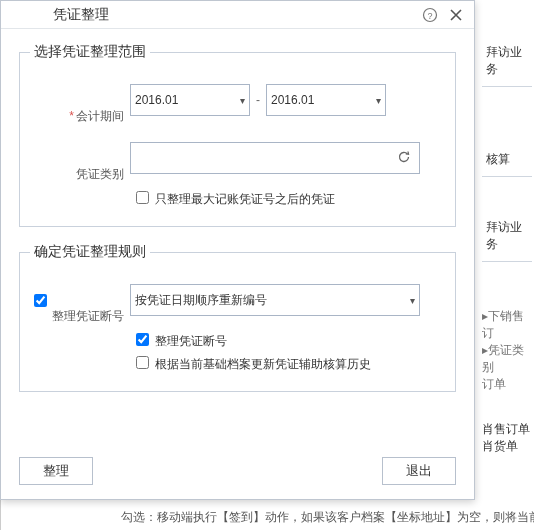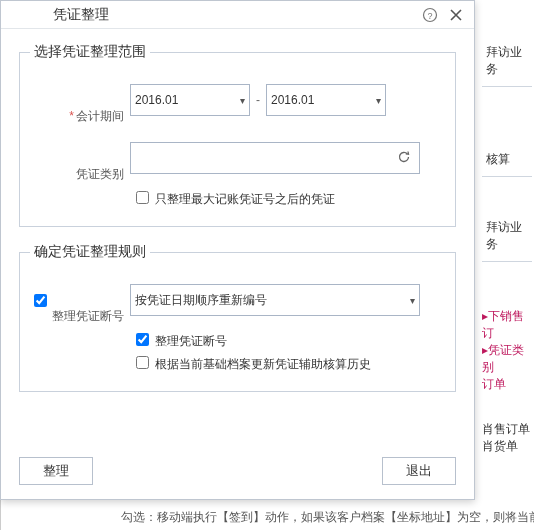--- a/index.html
+++ b/index.html
@@ -16,21 +16,21 @@
   .bg {
     position: absolute;
     left: 0; top: 0; right: 0; bottom: 0;
     background: #fff;
     border-left: 1px solid #ccc;
     padding: 10px 8px;
     font-size: 12px;
     color: #333;
   }
   .bg .row { border-bottom: 1px solid #cfd6df; padding: 8px 4px; }
-  .bg .bluelink { color: #be185d; }
+  .bg .bluelink { color: #737373; }
   .dialog {
     position: absolute;
     left: 0; top: 0;
     width: 475px;
     height: 500px;
     background: #fff;
     border: 1px solid #bfc6d0;
     box-shadow: 0 2px 8px rgba(0,0,0,.2);
     display: flex;
     flex-direction: column;

